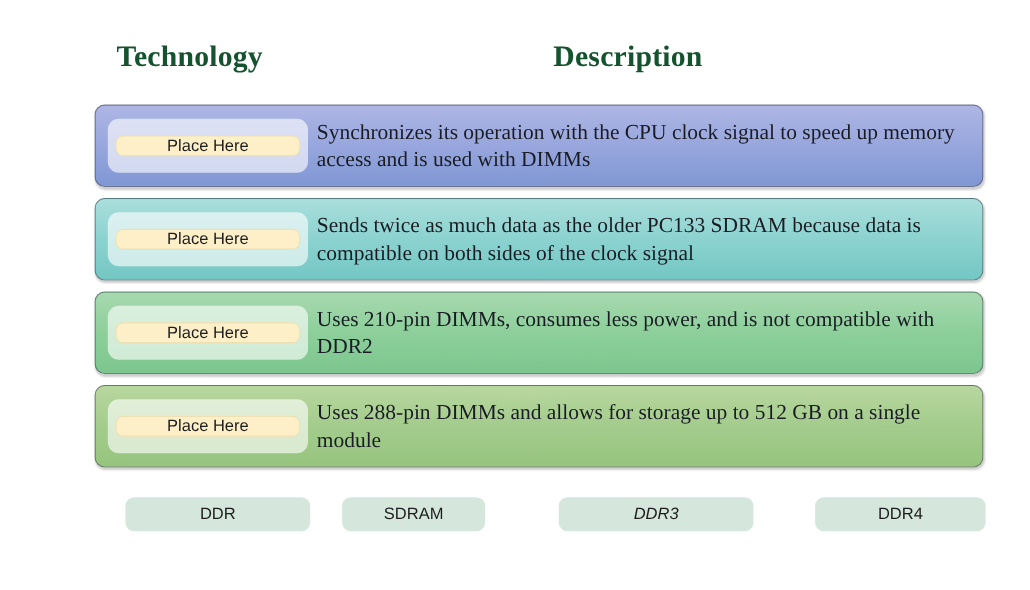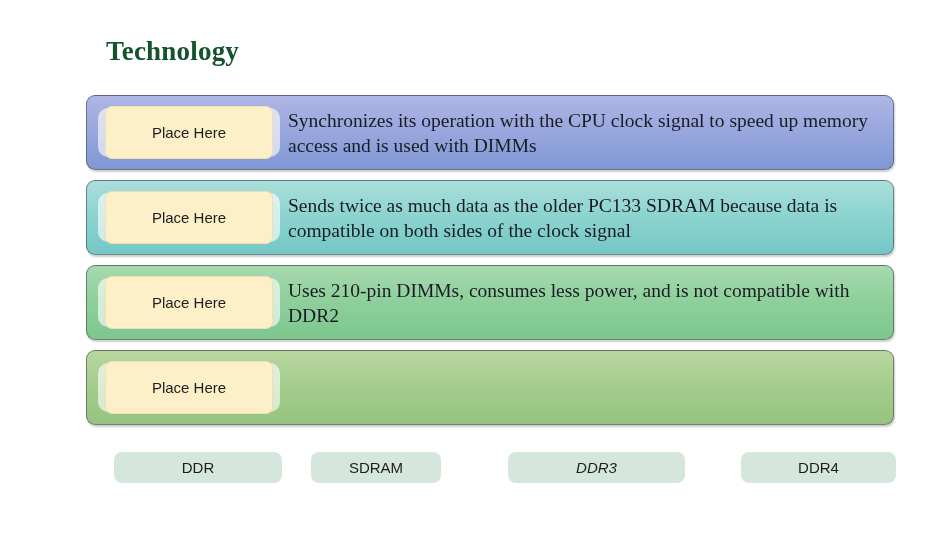--- a/index.html
+++ b/index.html
@@ -75,21 +75,21 @@
     height: 49px;
     border-radius: 10px;
     background: rgba(255,255,255,0.62);
     box-sizing: border-box;
     display: flex;
     align-items: center;
     justify-content: center;
   }
   .dropzone-inner {
     width: 168px;
-    height: 53px;
+    height: 19px;
     border-radius: 7px;
     background: #fdf0c9;
     border: 1px solid #efe0b4;
     box-sizing: border-box;
     display: flex;
     align-items: center;
     justify-content: center;
   }
   .dropzone-label {
     font-family: "Liberation Sans", sans-serif;
@@ -138,20 +138,21 @@
   .chip-2 { left: 508px; width: 177px; font-style: italic; }
   .chip-3 { left: 705px; width: 155px; margin-left: 36px; }
 </style>
 </head>
 <body>
 
 <div id="exercise">
 
   <div class="headings">
     <div class="heading heading-technology">Technology</div>
+    <div class="heading heading-description">Description</div>
   </div>
 
   <div class="rows">
 
     <div class="row row-0">
       <div class="dropzone">
         <div class="dropzone-inner">
           <span class="dropzone-label">Place Here</span>
         </div>
       </div>
@@ -175,20 +176,21 @@
       </div>
       <div class="row-desc">Uses 210-pin DIMMs, consumes less power, and is not compatible with DDR2</div>
     </div>
 
     <div class="row row-3">
       <div class="dropzone">
         <div class="dropzone-inner">
           <span class="dropzone-label">Place Here</span>
         </div>
       </div>
+      <div class="row-desc">Uses 288-pin DIMMs and allows for storage up to 512 GB on a single module</div>
     </div>
 
   </div>
 
   <div class="chips">
     <div class="chip chip-0">DDR</div>
     <div class="chip chip-1">SDRAM</div>
     <div class="chip chip-2">DDR3</div>
     <div class="chip chip-3">DDR4</div>
   </div>

